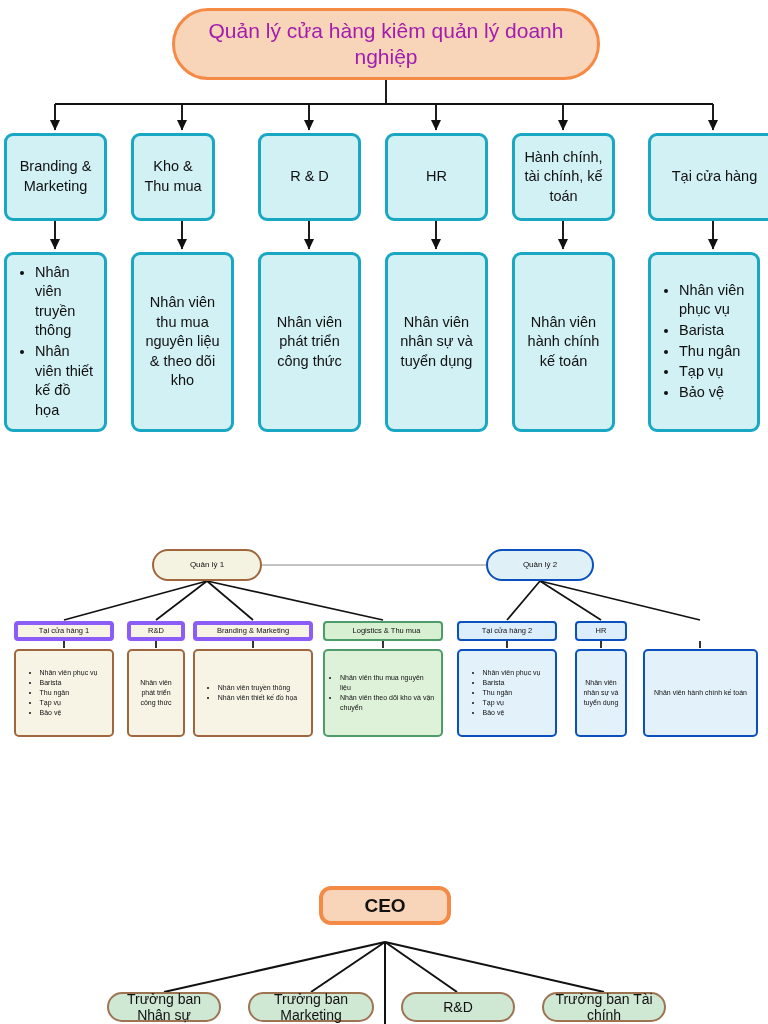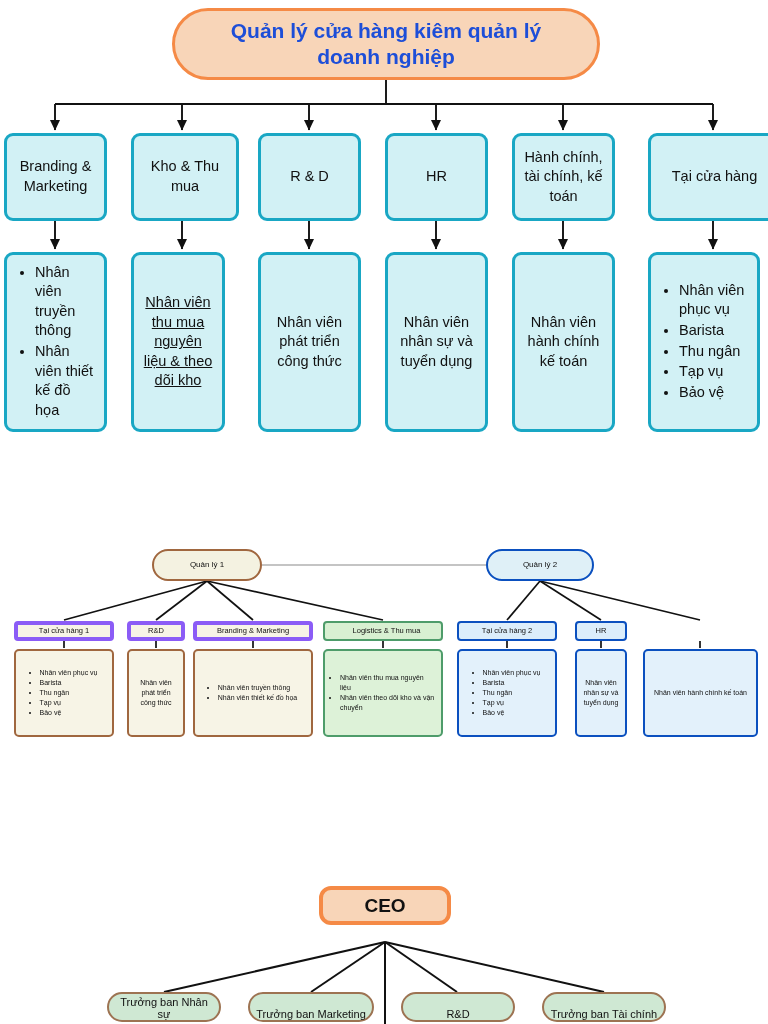--- a/index.html
+++ b/index.html
@@ -17,21 +17,21 @@
 
   
   .d1-title {
     position: absolute;
     left: 172px; top: 8px; width: 428px; height: 72px;
     background: #f8d5b8;
     border: 3px solid #f58a46;
     border-radius: 36px;
     display: flex; align-items: center; justify-content: center;
     text-align: center;
-    font-size: 21px; font-weight: bold; color: #1d4ed8;
+    font-size: 21px; font-weight: normal; color: #a21caf;
     line-height: 1.22;
     padding: 0 26px;
   }
   .d1-box {
     position: absolute;
     background: #d2f1f5;
     border: 3px solid #19a7c4;
     border-radius: 9px;
     display: flex; align-items: center; justify-content: center;
     text-align: center;
@@ -89,23 +89,23 @@
     border-radius: 12px;
     display: flex; align-items: center; justify-content: center;
     font-size: 19px; font-weight: bold; color: #111111;
   }
   .d3-leaf {
     position: absolute;
     height: 30px;
     background: #cfe8d3;
     border: 2.5px solid #9d7352;
     border-radius: 15px;
-    display: flex; align-items: flex-end; justify-content: center;
+    display: flex; align-items: center; justify-content: center;
     text-align: center;
-    font-size: 11px; color: #111111;
+    font-size: 14px; color: #111111;
     padding: 0 6px;
   }
 </style>
 </head>
 <body>
 
 <div id="canvas">
 
   <div class="d1-title">Quản lý cửa hàng kiêm quản lý doanh nghiệp</div>
 
@@ -133,21 +133,21 @@
       <path d="M309,221 L309,249" marker-end="url(#arr)"></path>
       <path d="M436,221 L436,249" marker-end="url(#arr)"></path>
       <path d="M563,221 L563,249" marker-end="url(#arr)"></path>
       <path d="M713,221 L713,249" marker-end="url(#arr)"></path>
     </g>
   </svg>
 
   <div class="d1-box d1-row1" style="left:4px;width:103px;">
       <span>Branding &amp; Marketing</span>
     </div>
-  <div class="d1-box d1-row1" style="left:131px;width:108px;">
+  <div class="d1-box d1-row1" style="left:131px;width:84px;">
       <span>Kho &amp; Thu mua</span>
     </div>
   <div class="d1-box d1-row1" style="left:258px;width:103px;">
       <span>R &amp; D</span>
     </div>
   <div class="d1-box d1-row1" style="left:385px;width:103px;">
       <span>HR</span>
     </div>
   <div class="d1-box d1-row1" style="left:512px;width:103px;">
       <span>Hành chính, tài chính, kế toán</span>
@@ -155,21 +155,21 @@
   <div class="d1-box d1-row1" style="left:648px;width:133px;">
       <span>Tại cửa hàng</span>
     </div>
 
   <div class="d1-box d1-row2" style="left:4px;width:103px;">
     <ul class="d1-list">
       <li>Nhân viên truyền thông</li>
       <li>Nhân viên thiết kế đồ họa</li>
     </ul>
   </div>
-  <div class="d1-box d1-row2" style="left:131px;width:94px;text-decoration:underline;">
+  <div class="d1-box d1-row2" style="left:131px;width:103px;">
       <span>Nhân viên thu mua nguyên liệu &amp; theo dõi kho</span>
     </div>
   <div class="d1-box d1-row2" style="left:258px;width:103px;">
       <span>Nhân viên phát triển công thức</span>
     </div>
   <div class="d1-box d1-row2" style="left:385px;width:103px;">
       <span>Nhân viên nhân sự và tuyển dụng</span>
     </div>
   <div class="d1-box d1-row2" style="left:512px;width:103px;">
       <span>Nhân viên hành chính kế toán</span>

